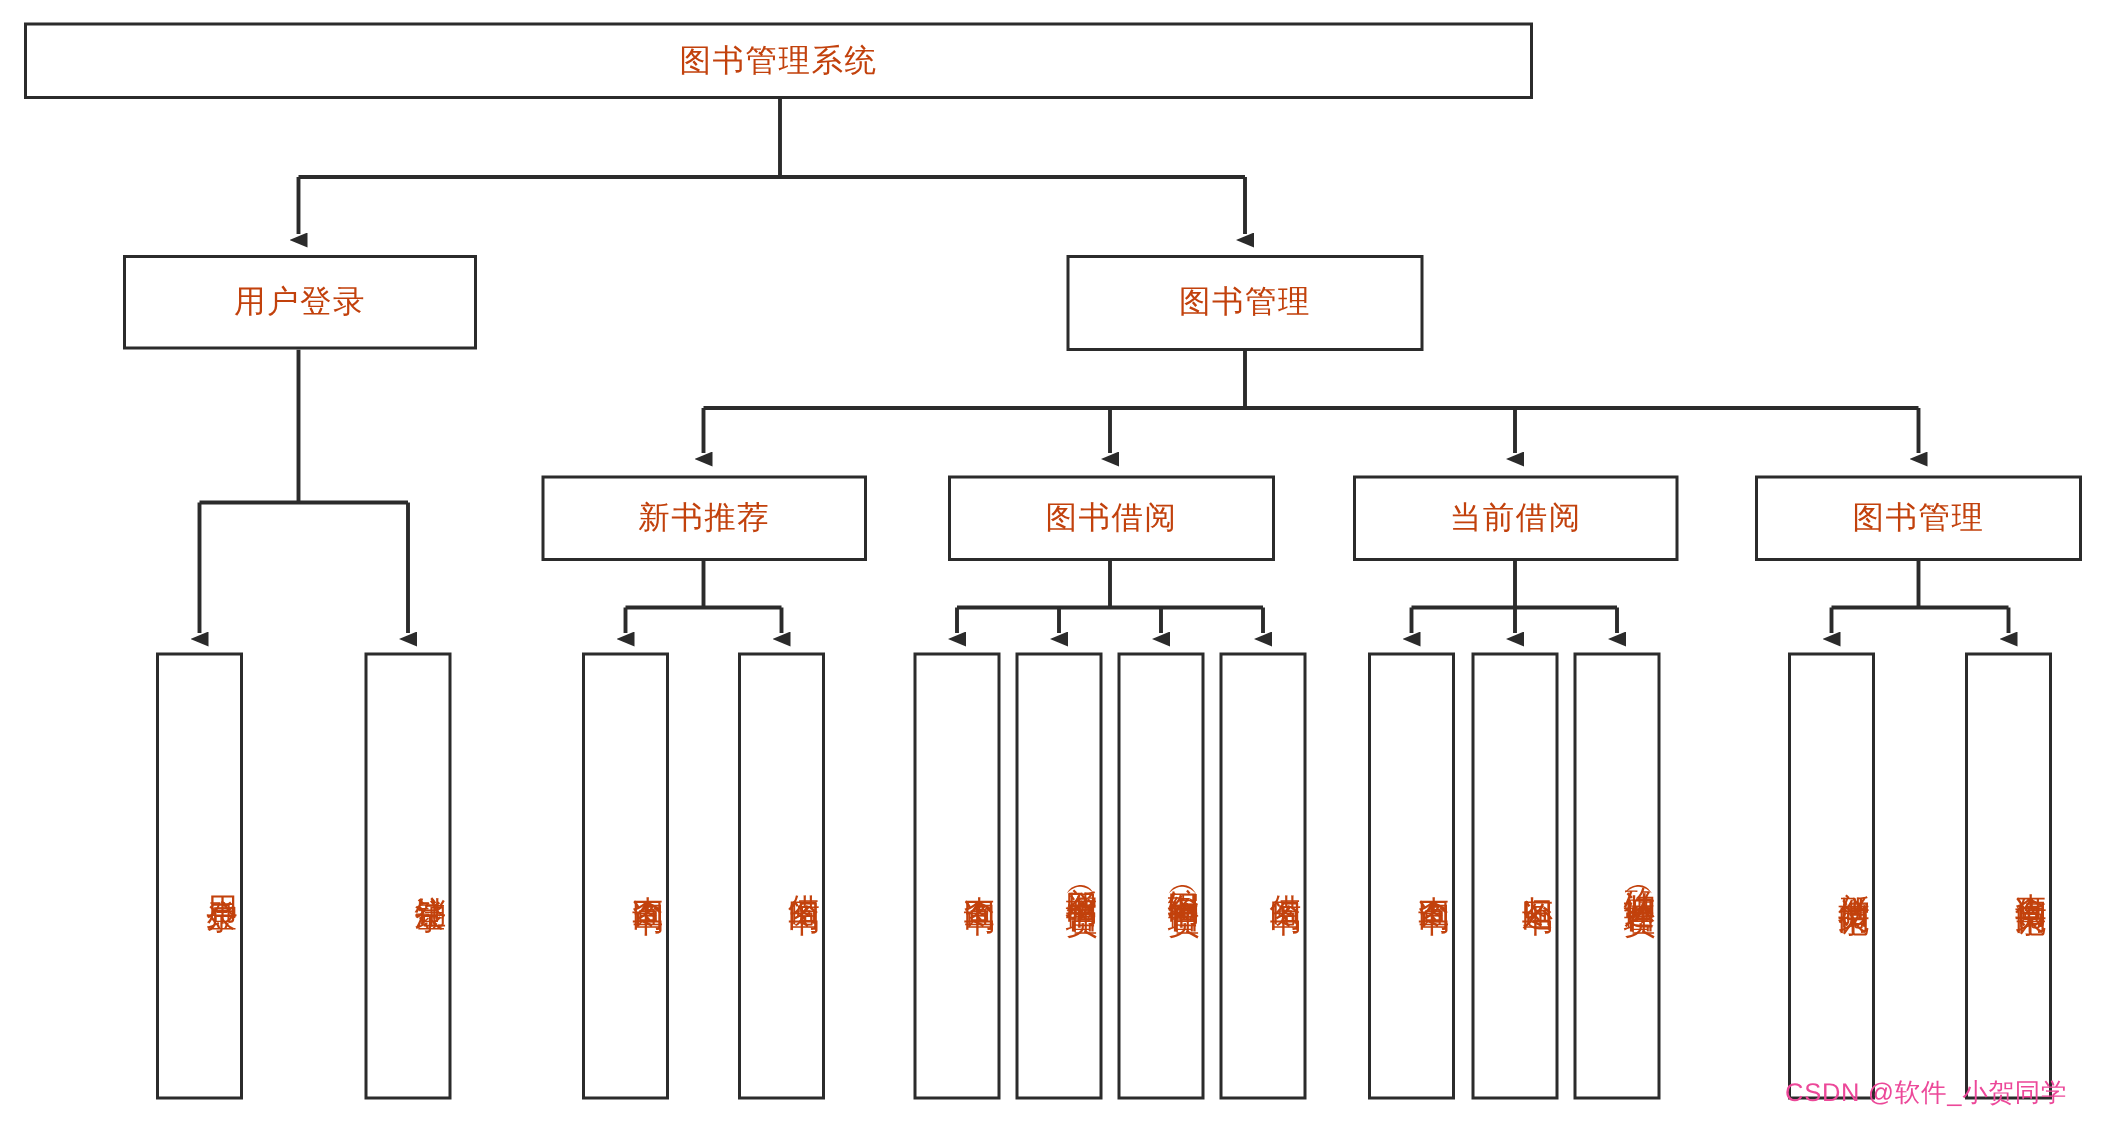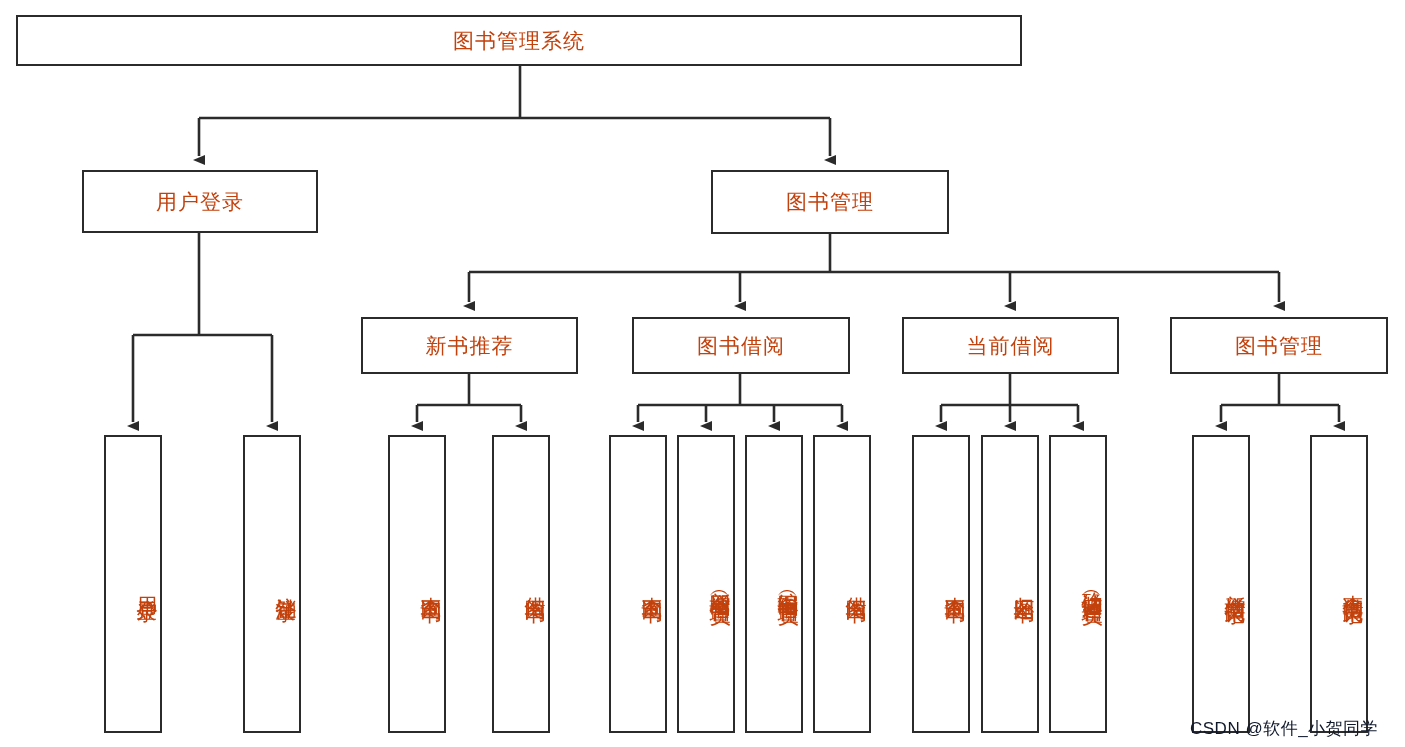--- a/index.html
+++ b/index.html
@@ -52,21 +52,21 @@
   }
   .node.vert > span {
     display: block;
     writing-mode: vertical-rl;
     text-orientation: upright;
     white-space: nowrap;
   }
   .watermark {
     position: absolute;
     font-size: 17px;
-    color: #0f172a;
+    color: #ec4899;
     letter-spacing: 0.5px;
     white-space: nowrap;
     user-select: none;
   }
 </style>
 </head>
 <body>
 
 <div id="canvas">
 

